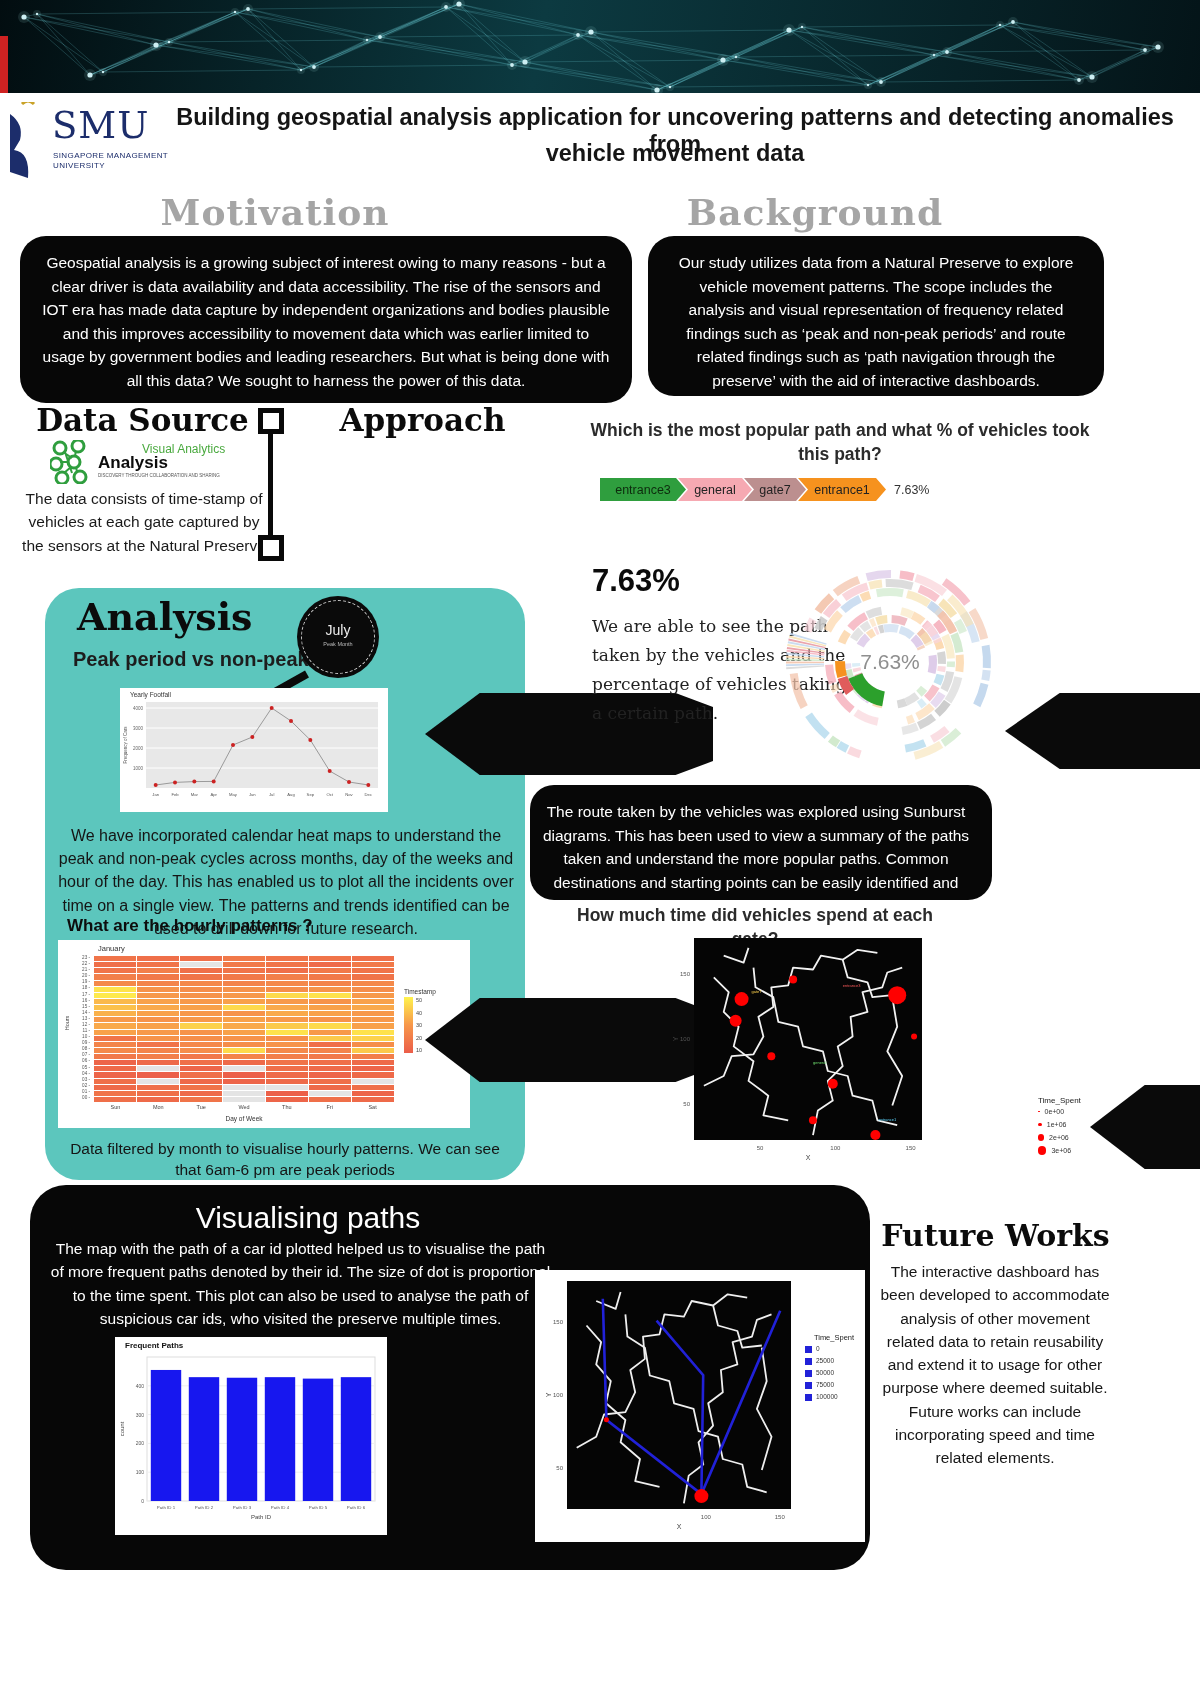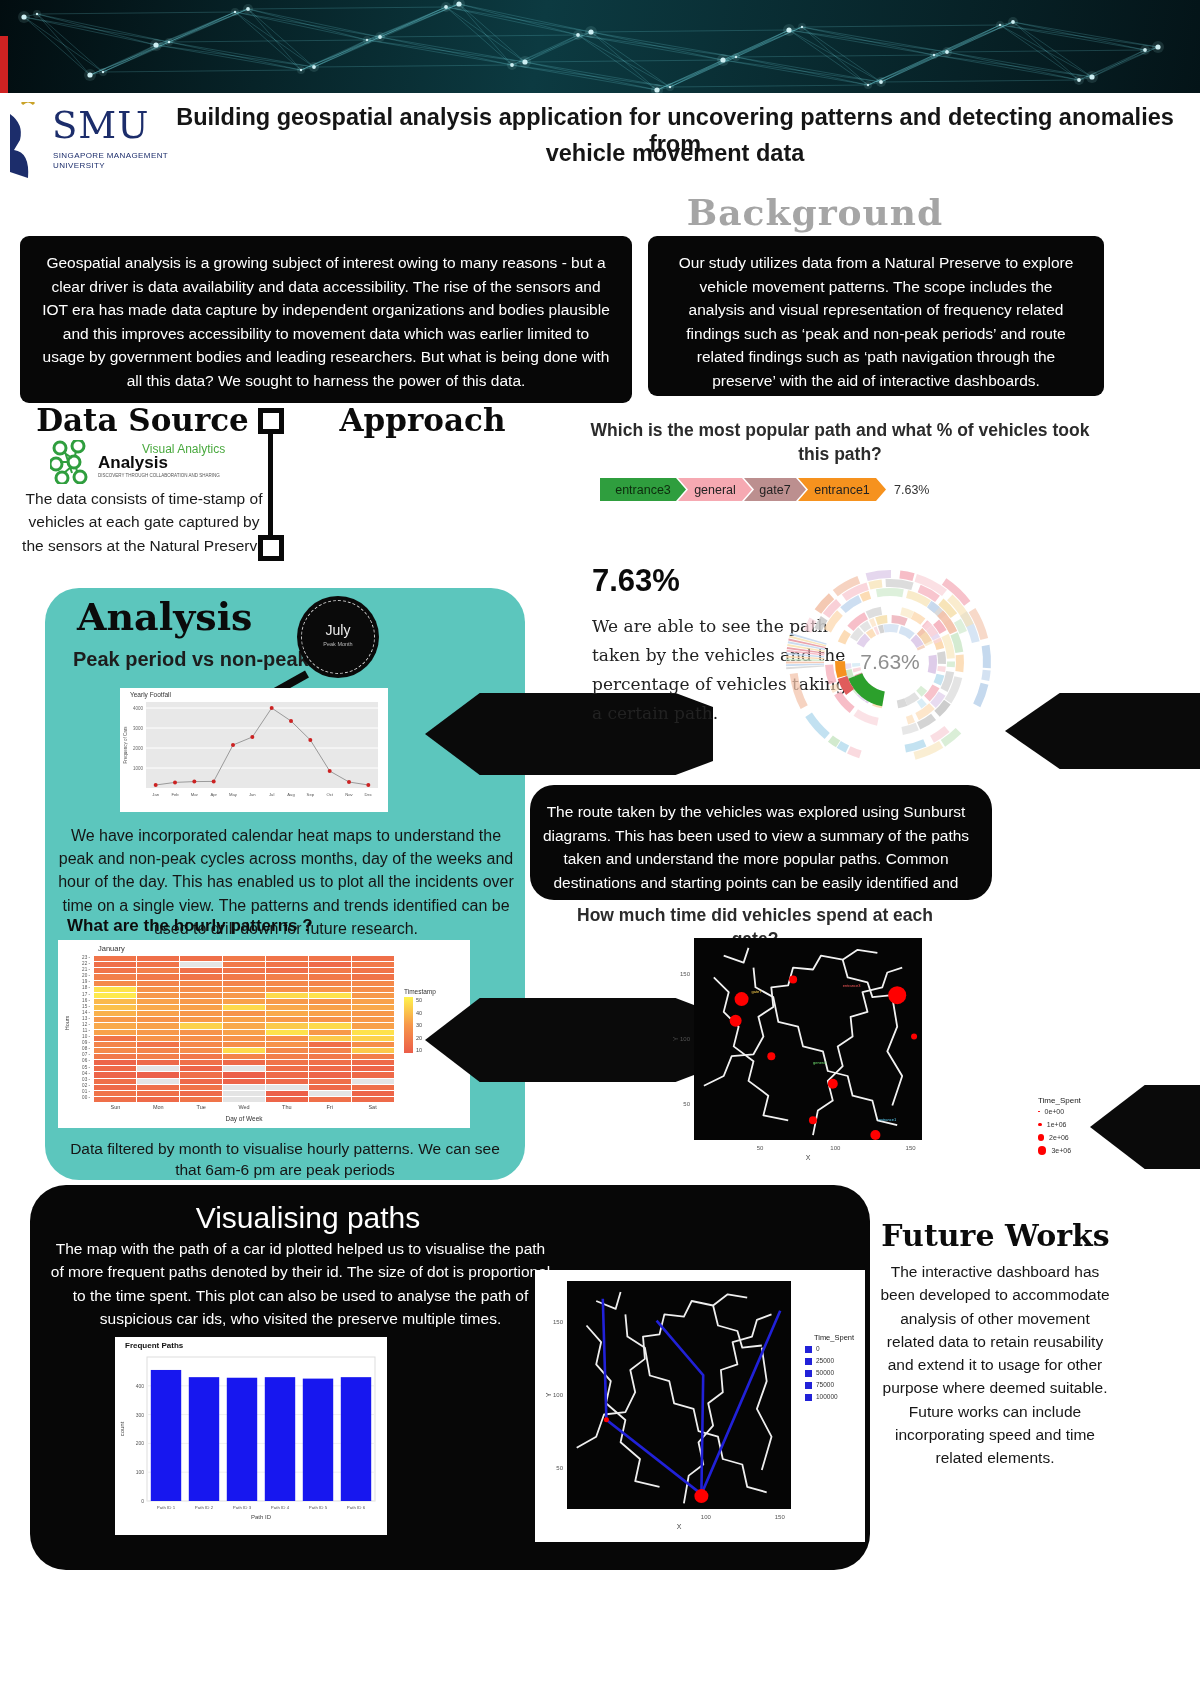--- a/index.html
+++ b/index.html
@@ -1,19 +1,19 @@
 <!DOCTYPE html>
 <html><head>
 <meta charset="utf-8">
 <style>
   html,body{margin:0;padding:0;background:#888;}
   #poster{position:relative;width:1200px;height:1698px;background:#ffffff;overflow:hidden;
     font-family:"Liberation Sans",sans-serif;color:#111;}
   .abs{position:absolute;box-sizing:border-box;}
-  .blackbox{background:#070707;border-radius:9px;color:#fff;text-align:center;
+  .blackbox{background:#070707;border-radius:26px;color:#fff;text-align:center;
     font-size:15.5px;line-height:1.52;padding:15px 22px;}
   .fancy{font-family:"DejaVu Serif",serif;font-weight:700;}
   .grayhead{color:#a5a5a5;font-size:36px;letter-spacing:1px;text-align:center;}
   .blackhead{color:#0b0b0b;font-size:31px;text-align:center;}
   .qhead{font-weight:700;color:#2b2b2b;font-size:17.5px;text-align:center;line-height:1.35;}
   .hex{background:#0a0a0a;color:#fff;display:flex;flex-direction:column;justify-content:center;
     padding-left:24%;clip-path:polygon(19% 0,87% 0,100% 17%,100% 83%,87% 100%,19% 100%,0 50%);}
   .hex .pl{font-size:15px;}
   .hex .pn{font-size:23px;line-height:1.05;}
   .chevron{height:23px;display:flex;align-items:center;justify-content:center;
@@ -263,20 +263,21 @@
       <path d="M2 12 q14 10 10 26 l-6 10 q16 2 14 28 L2 70 Z" fill="#1c2d6b"></path>
       <path d="M8 6 q8 8 6 20" stroke="#fff" stroke-width="2" fill="none"></path>
     </svg>
     <div class="abs" style="left:44px;top:6px;font-family:'DejaVu Serif',serif;font-size:37px;color:#1c2d6b;letter-spacing:1px;">SMU</div>
     <div class="abs" style="left:45px;top:53px;font-size:8px;letter-spacing:.4px;color:#1c2d6b;">SINGAPORE MANAGEMENT</div>
     <div class="abs" style="left:45px;top:63px;font-size:8px;letter-spacing:.4px;color:#1c2d6b;">UNIVERSITY</div>
   </div>
   <div class="abs" style="left:175px;top:104px;width:1000px;text-align:center;font-size:23.5px;font-weight:700;color:#151515;">Building geospatial analysis application for uncovering patterns and detecting anomalies from</div>
   <div class="abs" style="left:175px;top:140px;width:1000px;text-align:center;font-size:23.5px;font-weight:700;color:#151515;">vehicle movement data</div>
 
+  <div class="abs fancy grayhead" style="left:120px;top:191px;width:310px;">Motivation</div>
   <div class="abs fancy grayhead" style="left:660px;top:191px;width:310px;">Background</div>
 
   <div class="abs blackbox" style="left:20px;top:236px;width:612px;height:167px;">Geospatial analysis is a growing subject of interest owing to many reasons - but a clear driver is data availability and data accessibility. The rise of the sensors and IOT era has made data capture by independent organizations and bodies plausible and this improves accessibility to movement data which was earlier limited to usage by government bodies and leading researchers.  But what is being done with all this data?  We sought to harness the power of this data.</div>
   <div class="abs blackbox" style="left:648px;top:236px;width:456px;height:160px;">Our study utilizes data from a Natural Preserve to explore vehicle movement patterns. The scope includes the analysis and visual representation of frequency related findings such as ‘peak and non-peak periods’ and route related findings such as ‘path navigation through the preserve’ with the aid of interactive dashboards.</div>
 
   <div class="abs fancy blackhead" style="left:30px;top:402px;width:225px;">Data Source</div>
   <div class="abs" style="left:50px;top:440px;width:210px;height:44px;">
     <svg width="46" height="44" viewBox="0 0 46 44" style="position:absolute;left:0;top:0;">
       <g stroke="#2f9e3e" stroke-width="3" fill="none">
         <circle cx="10" cy="8" r="6"></circle>

